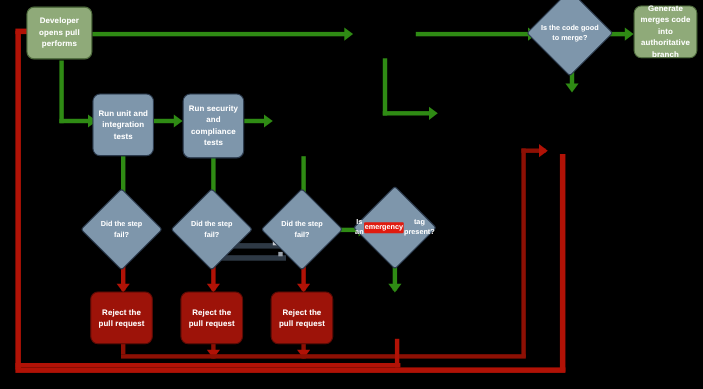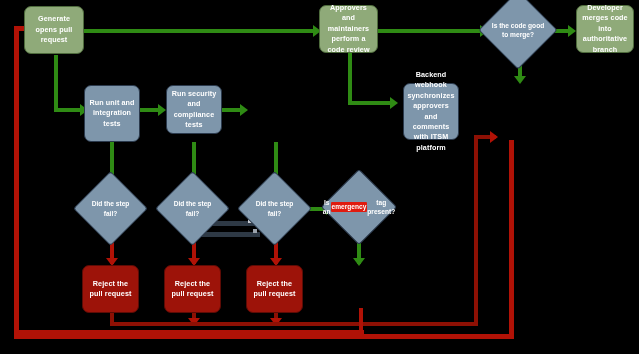--- a/index.html
+++ b/index.html
@@ -92,37 +92,35 @@
   <div class="arw ar-r" style="left:490px;top:131px;"></div>
 
   <div class="ln r" style="left:14px;top:334px;width:500px;height:5px;"></div>
   <div class="ln r" style="left:14px;top:28px;width:5px;height:308px;"></div>
   <div class="ln r" style="left:14px;top:26px;width:24px;height:5px;"></div>
   <div class="arw ar-r" style="left:34px;top:22px;"></div>
   <div class="ln r" style="left:509px;top:140px;width:5px;height:198px;"></div>
   <div class="ln r" style="left:359px;top:308px;width:4px;height:26px;"></div>
   <div class="ln r" style="left:14px;top:330px;width:350px;height:4px;"></div>
 
-  <div class="node green" style="left:24px;top:6px;width:60px;height:48px;">Generate opens pull request</div>
+  <div class="node green" style="left:24px;top:6px;width:60px;height:48px;">Developer opens pull performs</div>
 
-  <div class="node green" style="left:319px;top:5px;width:59px;height:48px;">Approvers and maintainers perform a code review</div>
 
   <div class="diamond" style="left:490px;top:2px;width:56px;height:56px;">
     <div class="dshape"></div>
     <div class="dlabel">Is the code good to merge?</div>
   </div>
 
-  <div class="node green" style="left:576px;top:5px;width:58px;height:48px;">Developer merges code into authoritative branch</div>
+  <div class="node green" style="left:576px;top:5px;width:58px;height:48px;">Generate merges code into authoritative branch</div>
 
   <div class="node blue" style="left:84px;top:85px;width:56px;height:57px;">Run unit and integration tests</div>
 
-  <div class="node blue" style="left:166px;top:85px;width:56px;height:49px;">Run security and compliance tests</div>
+  <div class="node blue" style="left:166px;top:85px;width:56px;height:59px;">Run security and compliance tests</div>
 
 
-  <div class="node blue" style="left:403px;top:83px;width:56px;height:57px;">Backend webhook synchronizes approvers and comments with ITSM platform</div>
 
 
   <div class="diamond" style="left:84px;top:182px;width:53px;height:53px;">
     <div class="dshape"></div>
     <div class="dlabel">Did the step fail?</div>
   </div>
 
   <div class="diamond" style="left:166px;top:182px;width:53px;height:53px;">
     <div class="dshape"></div>
     <div class="dlabel">Did the step fail?</div>

